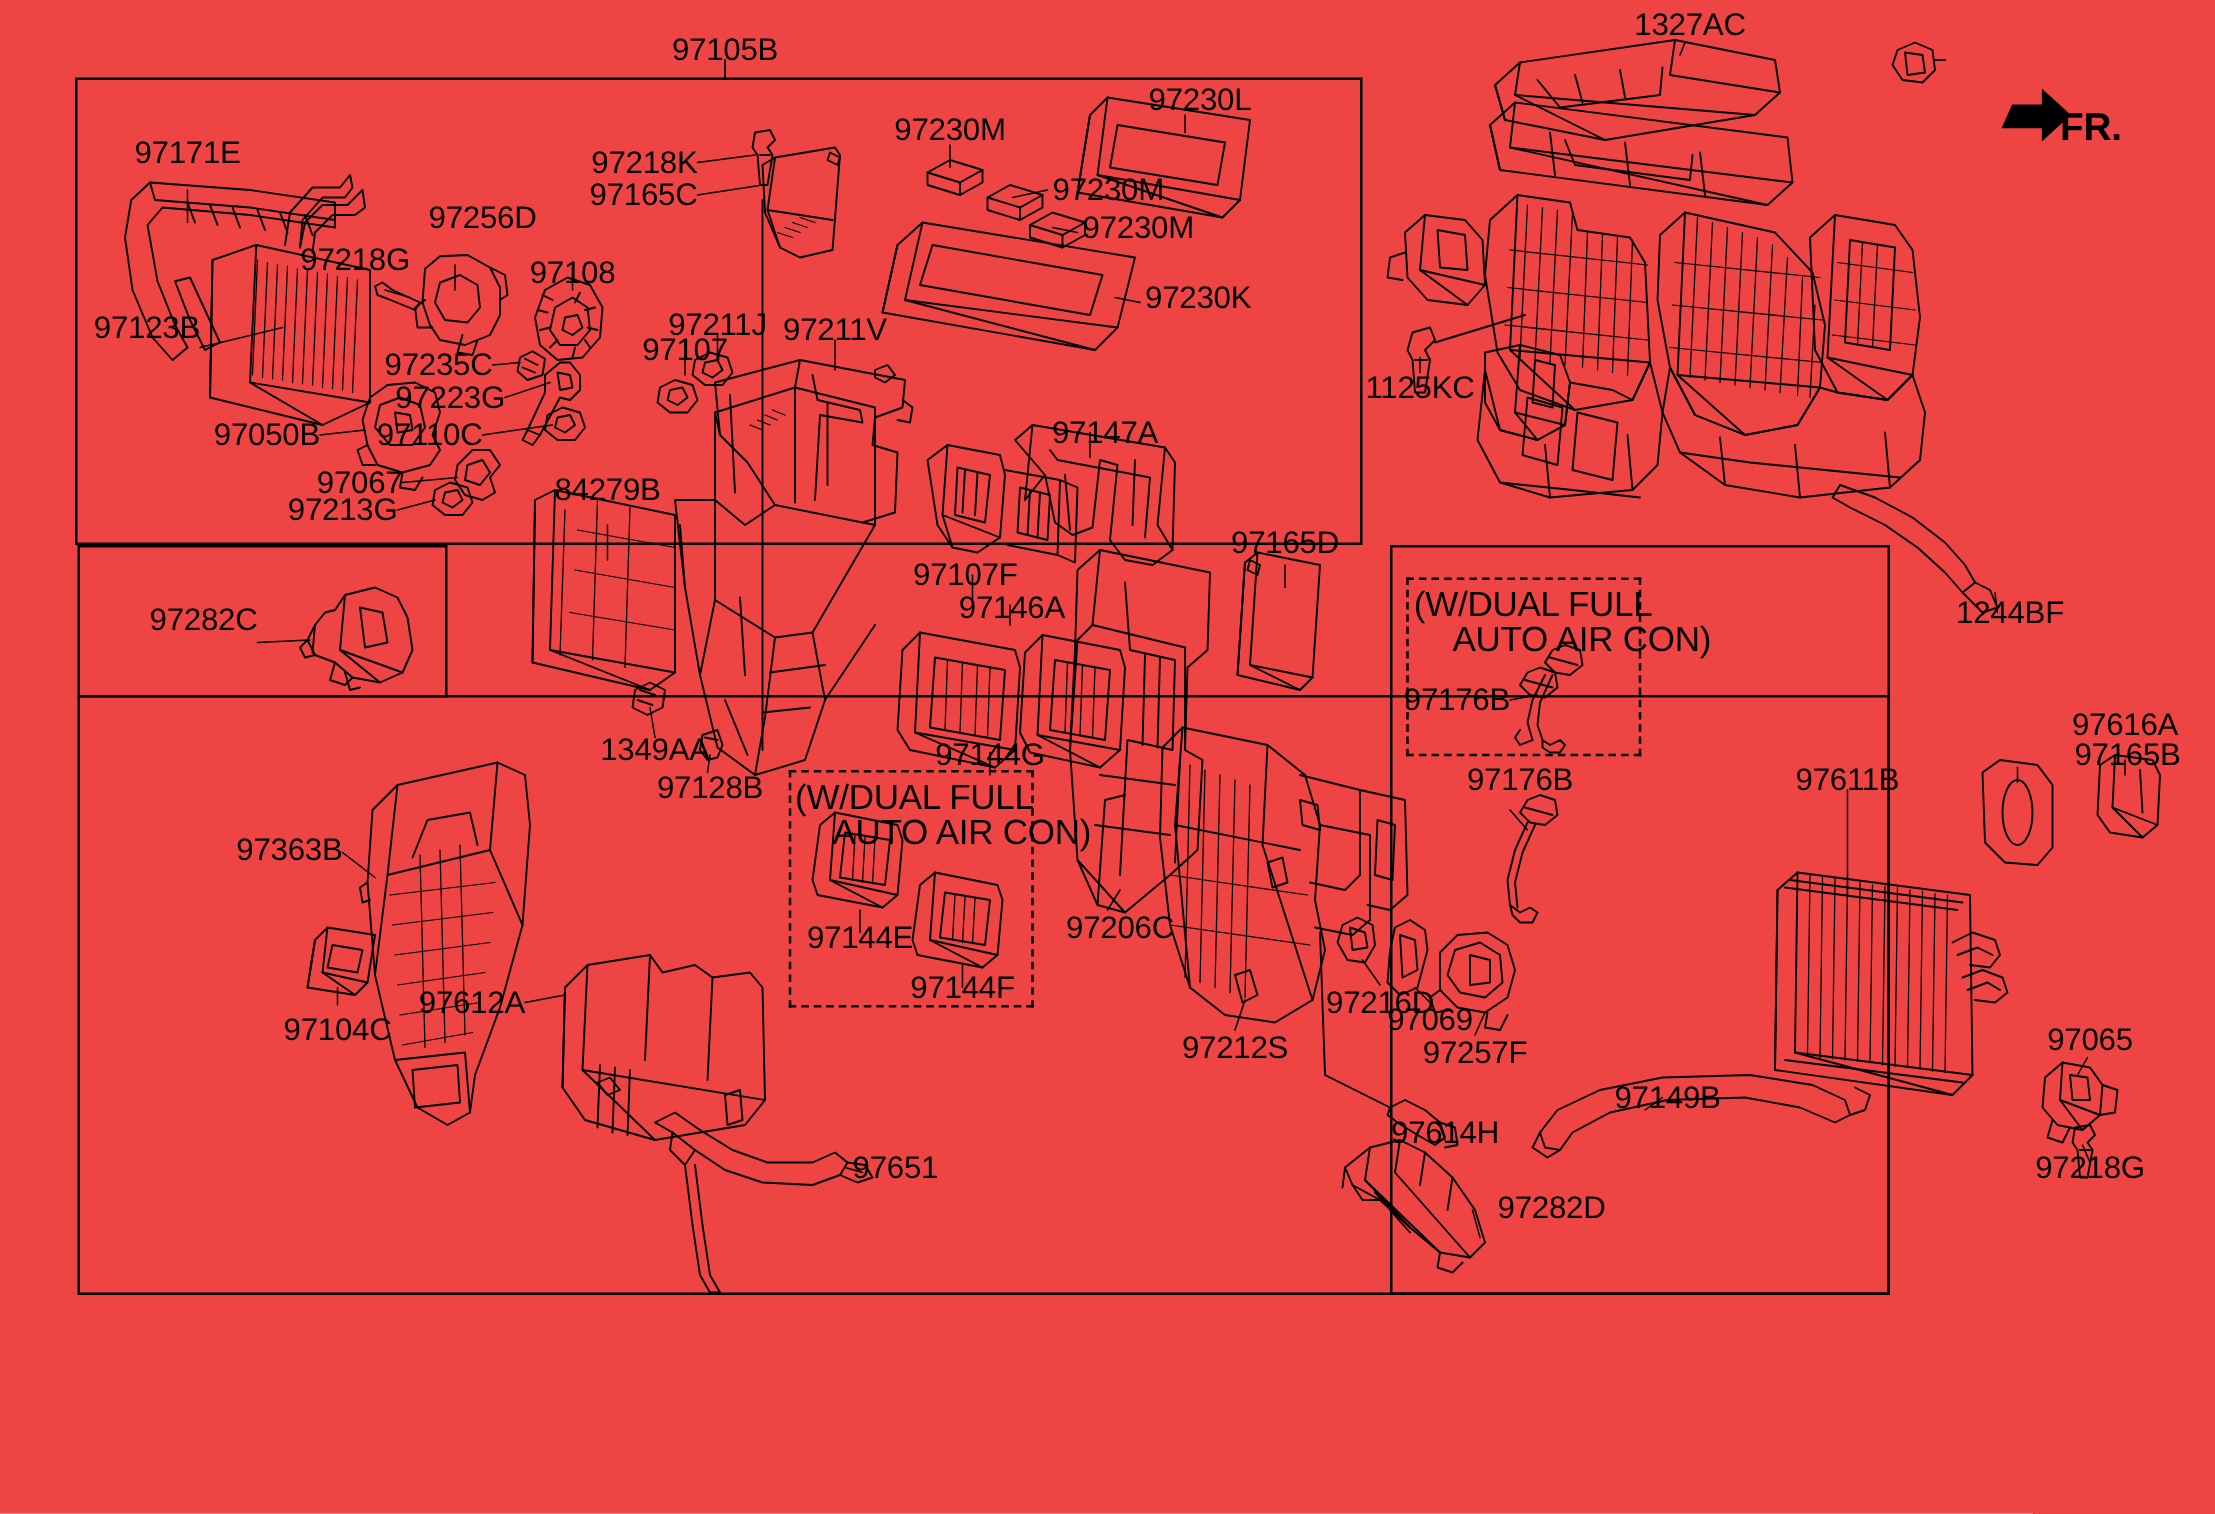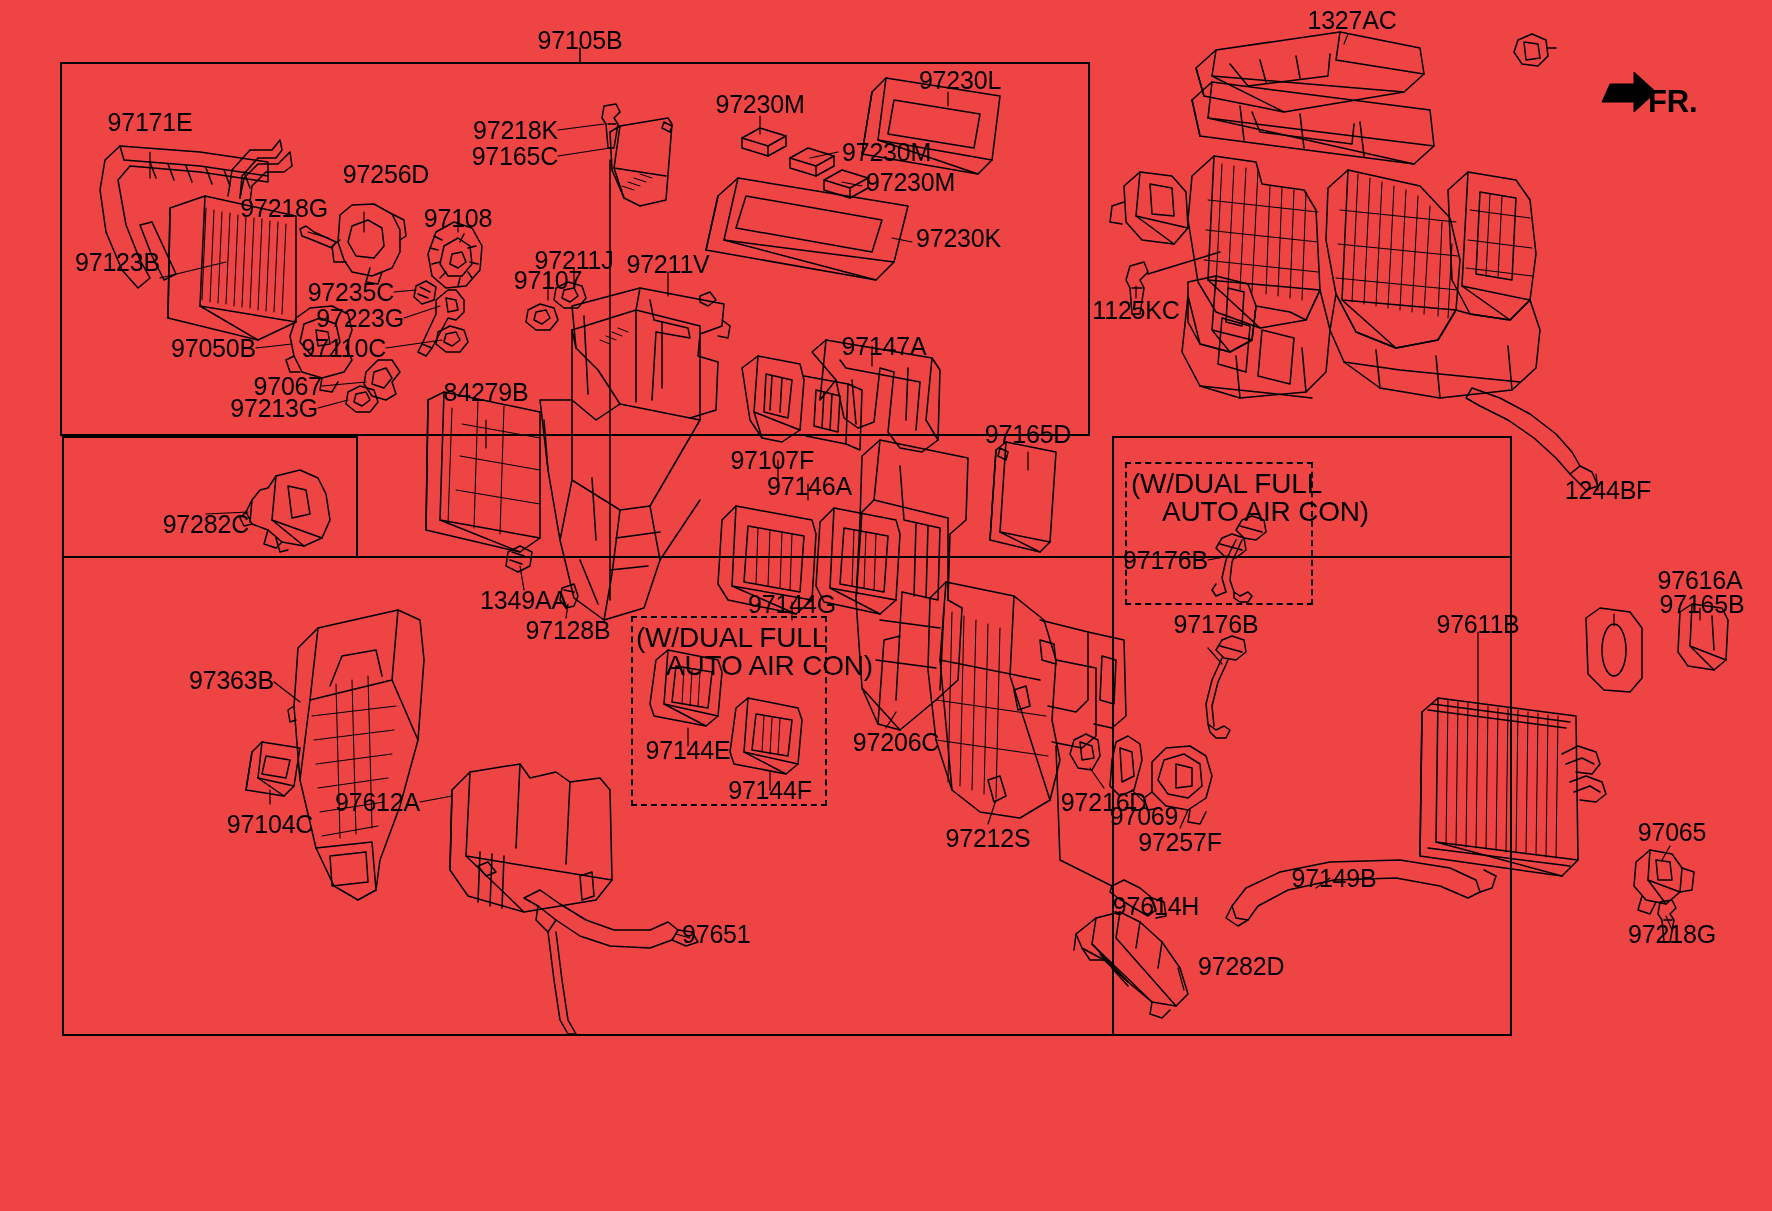--- a/index.html
+++ b/index.html
@@ -706,21 +706,21 @@
 
   <div class="lbl note" style="left:1131px;top:470px;">(W/DUAL FULL</div>
   <div class="lbl note" style="left:1162px;top:498px;">AUTO AIR CON)</div>
   <div class="lbl rt" style="left:1208px;top:548px;">97176B</div>
   <div class="lbl ctr" style="left:1216px;top:612px;">97176B</div>
 
   <div class="lbl ctr" style="left:1700px;top:568px;">97616A</div>
   <div class="lbl ctr" style="left:1702px;top:592px;">97165B</div>
   <div class="lbl ctr" style="left:1478px;top:612px;">97611B</div>
 
-  <div class="lbl rt" style="left:206px;top:512px;margin-left:43px;">97282C</div>
+  <div class="lbl rt" style="left:206px;top:484px;">97282C</div>
   <div class="lbl rt" style="left:274px;top:668px;">97363B</div>
   <div class="lbl ctr" style="left:270px;top:812px;">97104C</div>
   <div class="lbl ctr" style="left:524px;top:588px;">1349AA</div>
   <div class="lbl ctr" style="left:568px;top:618px;">97128B</div>
 
   <div class="lbl note" style="left:636px;top:624px;">(W/DUAL FULL</div>
   <div class="lbl note" style="left:666px;top:652px;">AUTO AIR CON)</div>
   <div class="lbl ctr" style="left:688px;top:738px;">97144E</div>
   <div class="lbl ctr" style="left:770px;top:778px;">97144F</div>
 

